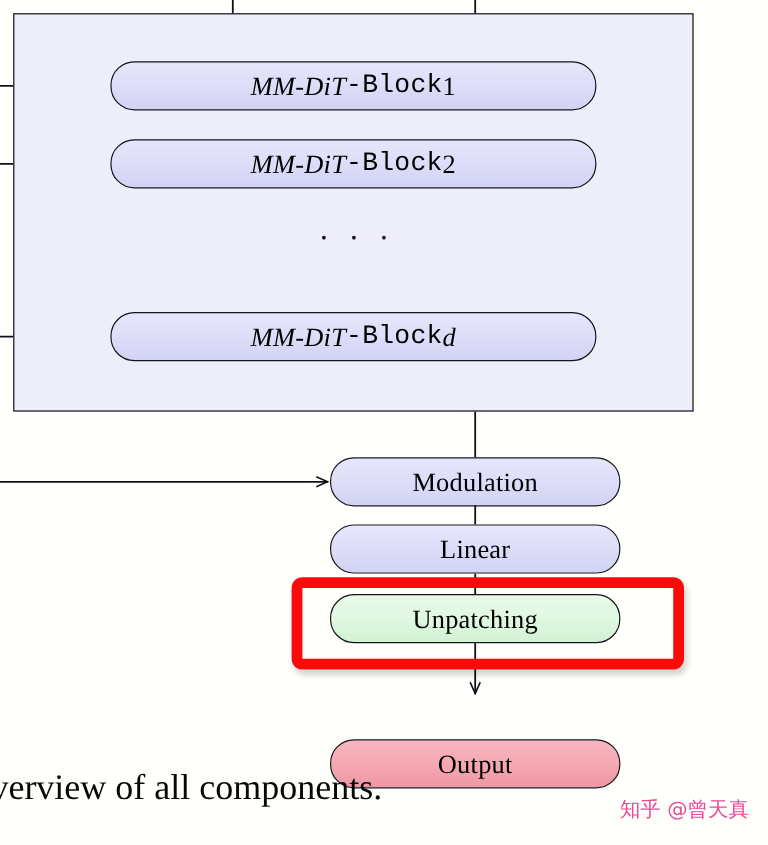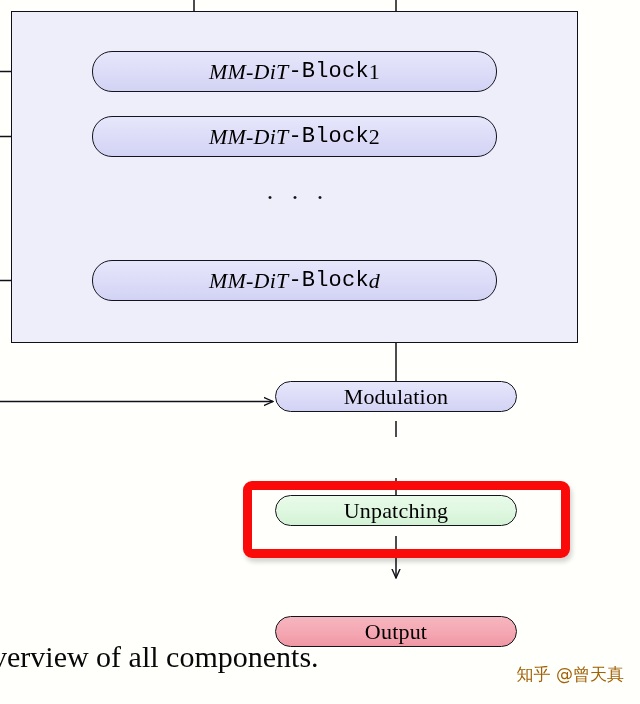--- a/index.html
+++ b/index.html
@@ -99,21 +99,21 @@
     font-size: 26px;
     letter-spacing: 6px;
     color: #111;
     user-select: none;
   }
 
   
   .tail {
     left: 275px;
     width: 242px;
-    height: 31px;
+    height: 41px;
     font-size: 22px;
   }
   .n-modulation { top: 381px; }
   .n-linear     { top: 437px; }
   .n-unpatch    { top: 495px; }
   .n-output     { top: 580px; }
 
   
   .highlight-box {
     position: absolute;
@@ -138,21 +138,21 @@
     white-space: nowrap;
   }
 
   
   .watermark {
     position: absolute;
     right: 16px;
     top: 663px;
     font-family: "DejaVu Sans", sans-serif;
     font-size: 17px;
-    color: #a16207;
+    color: #ec4899;
     white-space: nowrap;
     user-select: none;
   }
 </style>
 </head>
 <body>
 
 <div id="root">
 
   <svg id="wires" viewBox="0 0 640 704" width="640" height="704" xmlns="http://www.w3.org/2000/svg">
@@ -199,20 +199,23 @@
   <div class="node lavender blk blk-d">
     <span class="label-it">MM-DiT</span>
       <span class="label-ro">-Block </span>
       <span class="label-idx ital">d</span>
   </div>
 
   <div class="node lavender tail n-modulation">
     <span>Modulation</span>
   </div>
 
+  <div class="node lavender tail n-linear">
+    <span>Linear</span>
+  </div>
 
   <div class="highlight-box"></div>
 
   <div class="node green tail n-unpatch">
     <span>Unpatching</span>
   </div>
 
   <div class="node pink tail n-output">
     <span>Output</span>
   </div>

